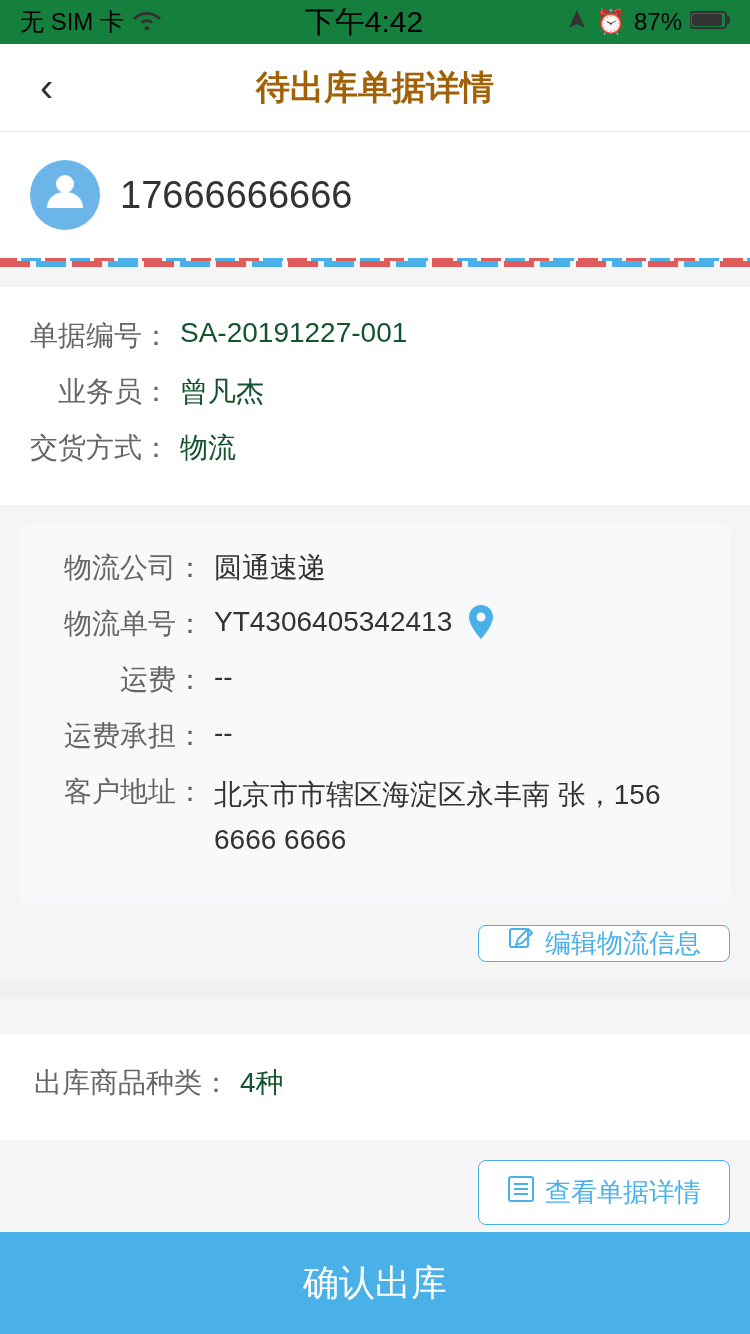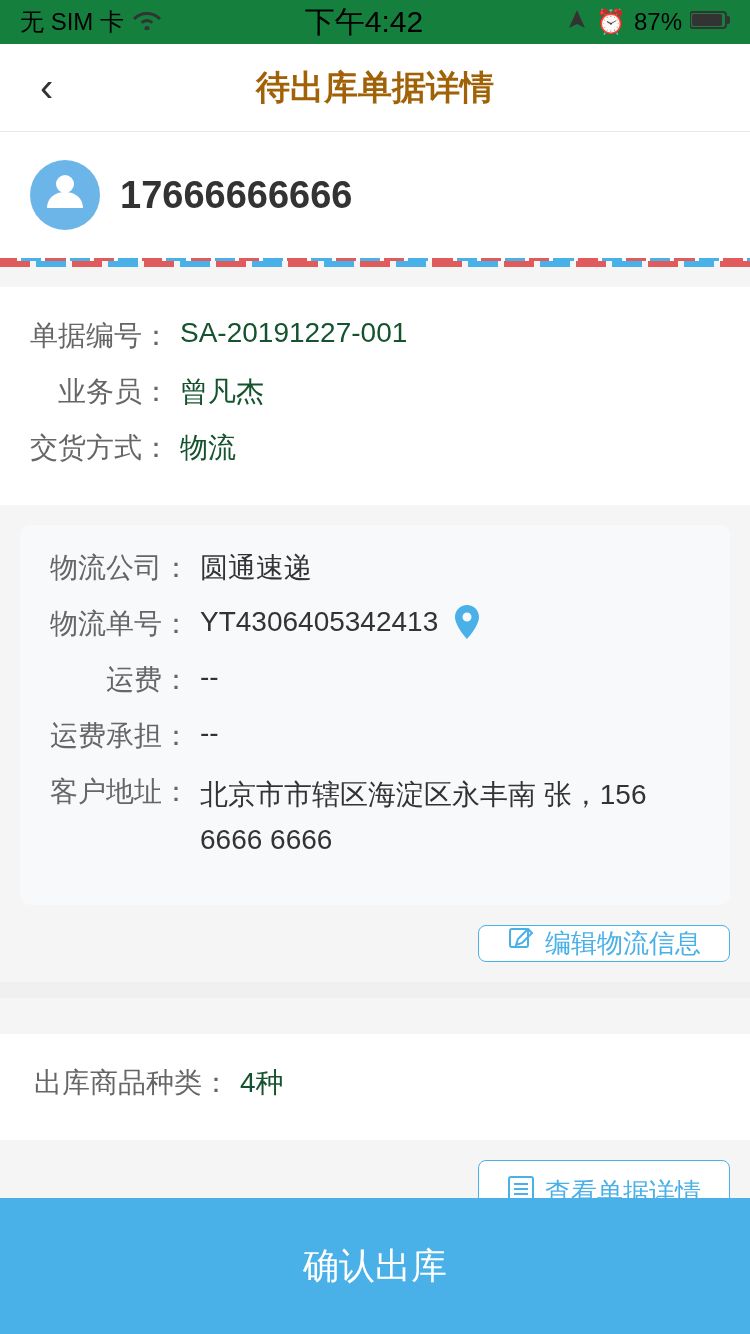--- a/index.html
+++ b/index.html
@@ -94,21 +94,21 @@
       align-items: center;
       justify-content: center;
       flex-shrink: 0;
     }
     .avatar-icon {
       color: white;
       font-size: 38px;
     }
     .customer-phone {
       font-size: 38px;
-      font-weight: 700;
+      font-weight: 400;
       color: #333;
     }
 
     
     .dashed-divider {
       height: 6px;
       background: repeating-linear-gradient(
         90deg,
         #e05c5c 0px, #e05c5c 30px,
         transparent 30px, transparent 36px,
@@ -149,20 +149,21 @@
       border-radius: 10px;
       padding: 24px 30px;
       margin: 10px 20px 20px 20px;
     }
 
     .logistics-row {
       display: flex;
       align-items: flex-start;
       margin-bottom: 18px;
       font-size: 28px;
+      margin-left: 14px;
     }
     .logistics-label {
       color: #666;
       min-width: 140px;
       text-align: right;
       flex-shrink: 0;
     }
     .logistics-value {
       color: #333;
       flex: 1;
@@ -231,21 +232,21 @@
       flex: 1;
       min-height: 200px;
     }
 
     
     .confirm-btn-bar {
       position: fixed;
       bottom: 0;
       left: 0;
       width: 750px;
-      height: 136px;
+      height: 102px;
       background: #4ab0e8;
       display: flex;
       align-items: center;
       justify-content: center;
       cursor: pointer;
     }
     .confirm-btn-text {
       color: #fff;
       font-size: 36px;
       font-weight: 500;

